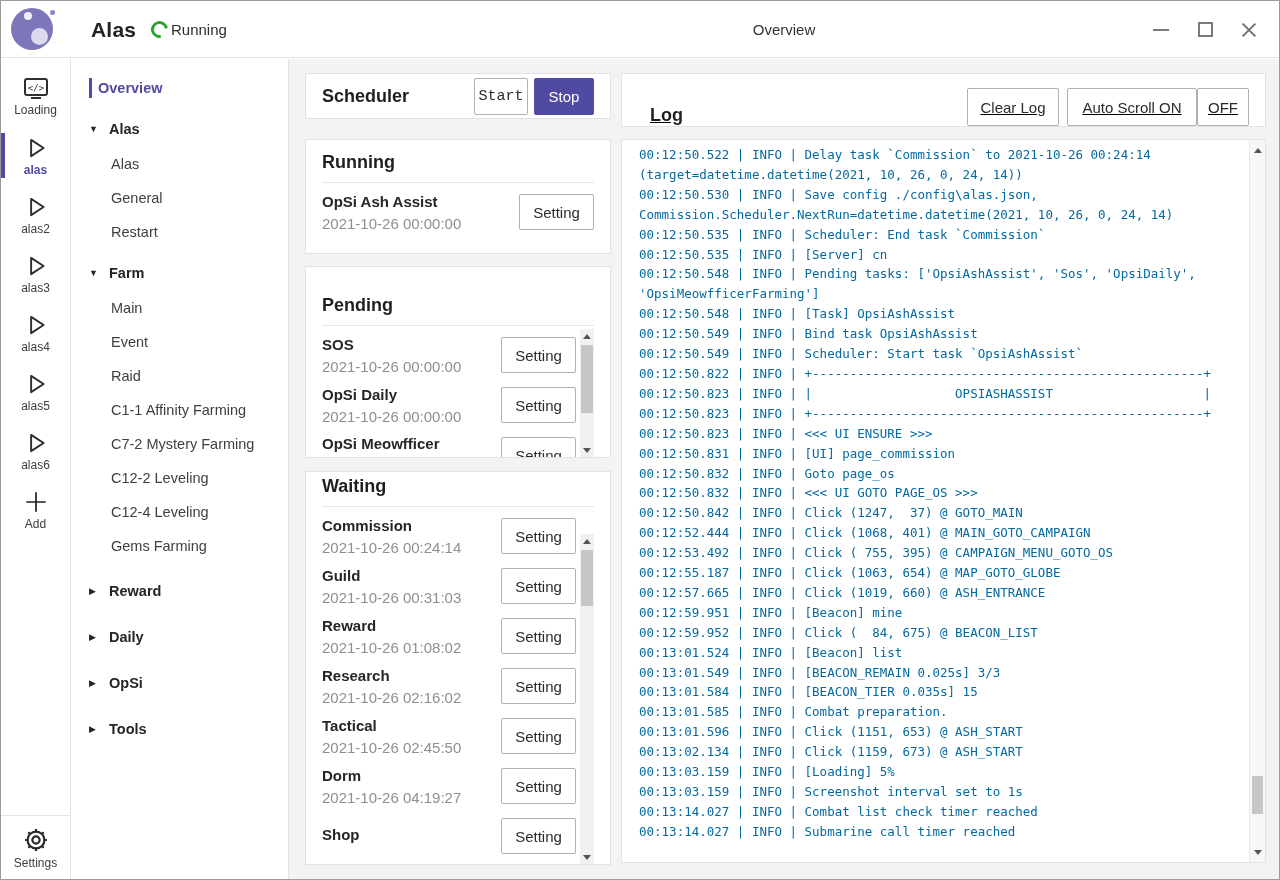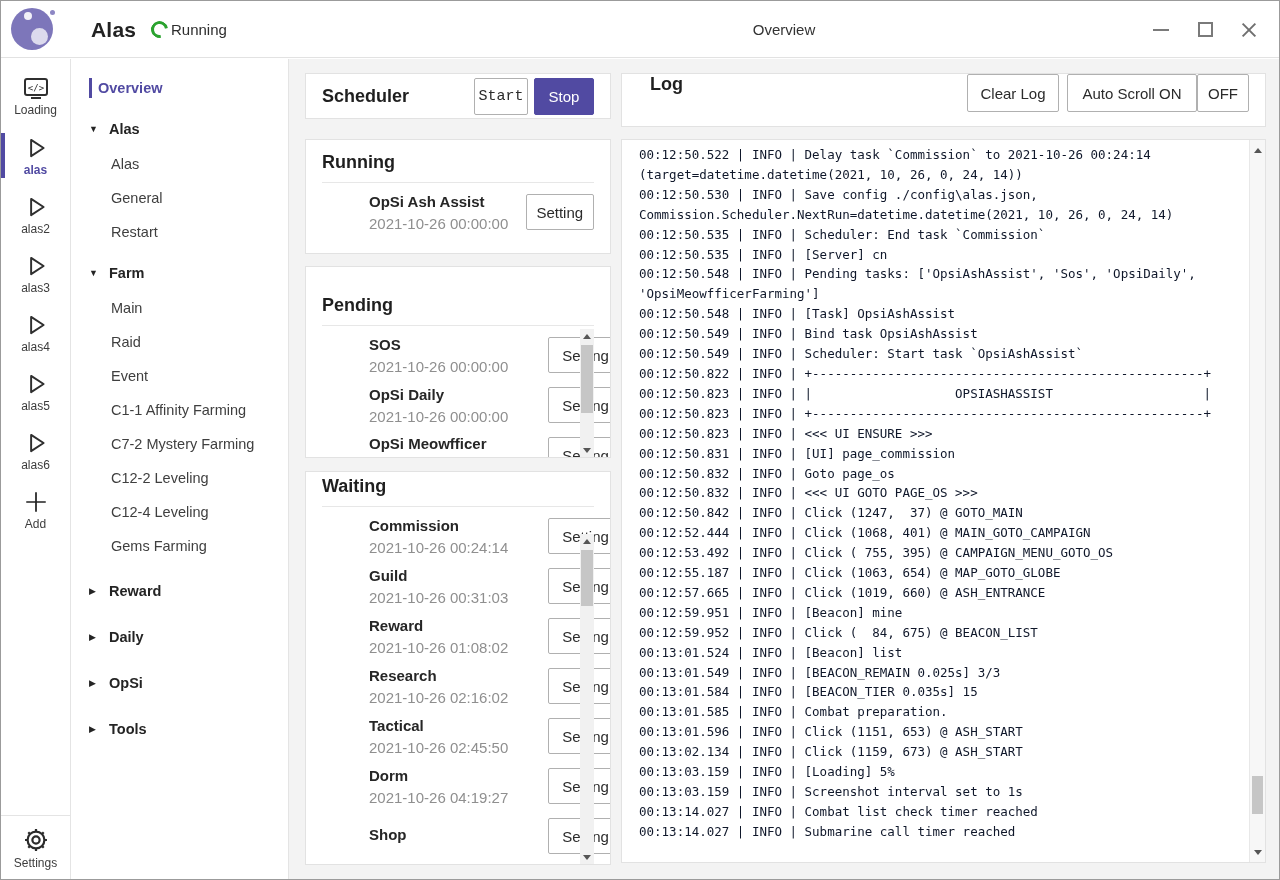--- a/index.html
+++ b/index.html
@@ -79,21 +79,21 @@
   .card-scheduler { left:16px; top:14px; width:306px; height:46px; display:flex;
     align-items:center; padding:0 16px; }
   .card-scheduler .spacer { flex:1; }
   .btn-start { width:54px; height:37px;font-family:Liberation Mono, monospace; }
   .btn-stop { width:60px; height:37px; margin-left:6px; }
 
   
   .card-running { left:16px; top:80px; width:306px; height:115px; padding:12px 16px; }
   .card-pending { left:16px; top:207px; width:306px; height:192px; padding:28px 16px; }
   .card-waiting { left:16px; top:412px; width:306px; height:394px; padding:4px 16px; }
-  .task-list { margin-top:4px;margin-left:47px; }
+  .task-list { margin-top:4px; }
   .task-list.scrolled { width:254px; }
   .task-row { height:50px; display:flex; align-items:center; justify-content:space-between; }
   .task-info { width:172px; }
   .task-name { font-size:15px; font-weight:bold; color:#262626; line-height:20px; }
   .task-time { font-size:15px; color:#8f8f8f; margin-top:3px; }
   .btn-setting { width:75px; height:36px; }
 
   
   .vscroll { position:absolute; width:14px; background:#f1f1f1; }
   .vscroll .vs-up, .vscroll .vs-down { position:absolute; left:0; width:14px; height:14px;
@@ -102,29 +102,29 @@
   .tri-up { width:0; height:0; border-left:4px solid transparent; border-right:4px solid transparent;
     border-bottom:5px solid #555; }
   .tri-down { width:0; height:0; border-left:4px solid transparent; border-right:4px solid transparent;
     border-top:5px solid #555; }
   .vs-thumb { position:absolute; left:1px; width:12px; background:#c6c6c6; }
   .scroll-pending { right:16px; top:62px; height:128px; }
   .scroll-waiting { right:16px; top:62px; height:330px; }
 
   
   .card-log-header { left:332px; top:14px; right:13px; height:54px; display:flex;
-    align-items:flex-start; padding:0 16px 0 28px; }
+    align-items:flex-end; padding:0 16px 0 28px;text-decoration:underline; }
   .card-log-header .spacer { flex:1; }
   .btn-clear { width:92px; height:38px; }
   .btn-autoscroll { width:130px; height:38px; margin-left:8px; }
   .btn-off { width:52px; height:38px; }
 
   .card-log-body { left:332px; top:80px; right:13px; bottom:16px; padding:5px 14px 0 17px; }
   .log-lines { font-family:"DejaVu Sans Mono",monospace; font-size:12.5px; line-height:19.9px;
-    color:#0f172a; }
+    color:#0369a1; }
   .log-line { white-space:pre; }
   .scroll-log { position:absolute; right:0; top:0; bottom:0; width:16px; background:#f7f7f7;
     border-left:1px solid #e8e8e8; }
   .scroll-log .vs-up, .scroll-log .vs-down { position:absolute; left:0; width:15px; height:16px;
     display:flex; align-items:center; justify-content:center; }
   .scroll-log .vs-up { top:2px; } .scroll-log .vs-down { bottom:2px; }
   .scroll-log .vs-thumb { left:2px; width:11px; bottom:48px; height:38px; }
 
   
 </style>
@@ -233,22 +233,22 @@
     </div>
     <div class="nav-child">Alas</div>
     <div class="nav-child">General</div>
     <div class="nav-child">Restart</div>
 
     <div class="nav-group">
       <span class="arrow">▼</span>
       <span>Farm</span>
     </div>
     <div class="nav-child">Main</div>
+    <div class="nav-child">Event</div>
     <div class="nav-child">Raid</div>
-    <div class="nav-child">Event</div>
     <div class="nav-child">C1-1 Affinity Farming</div>
     <div class="nav-child">C7-2 Mystery Farming</div>
     <div class="nav-child">C12-2 Leveling</div>
     <div class="nav-child">C12-4 Leveling</div>
     <div class="nav-child">Gems Farming</div>
 
     <div class="nav-group collapsed">
       <span class="arrow">▶</span>
       <span>Reward</span>
     </div>

